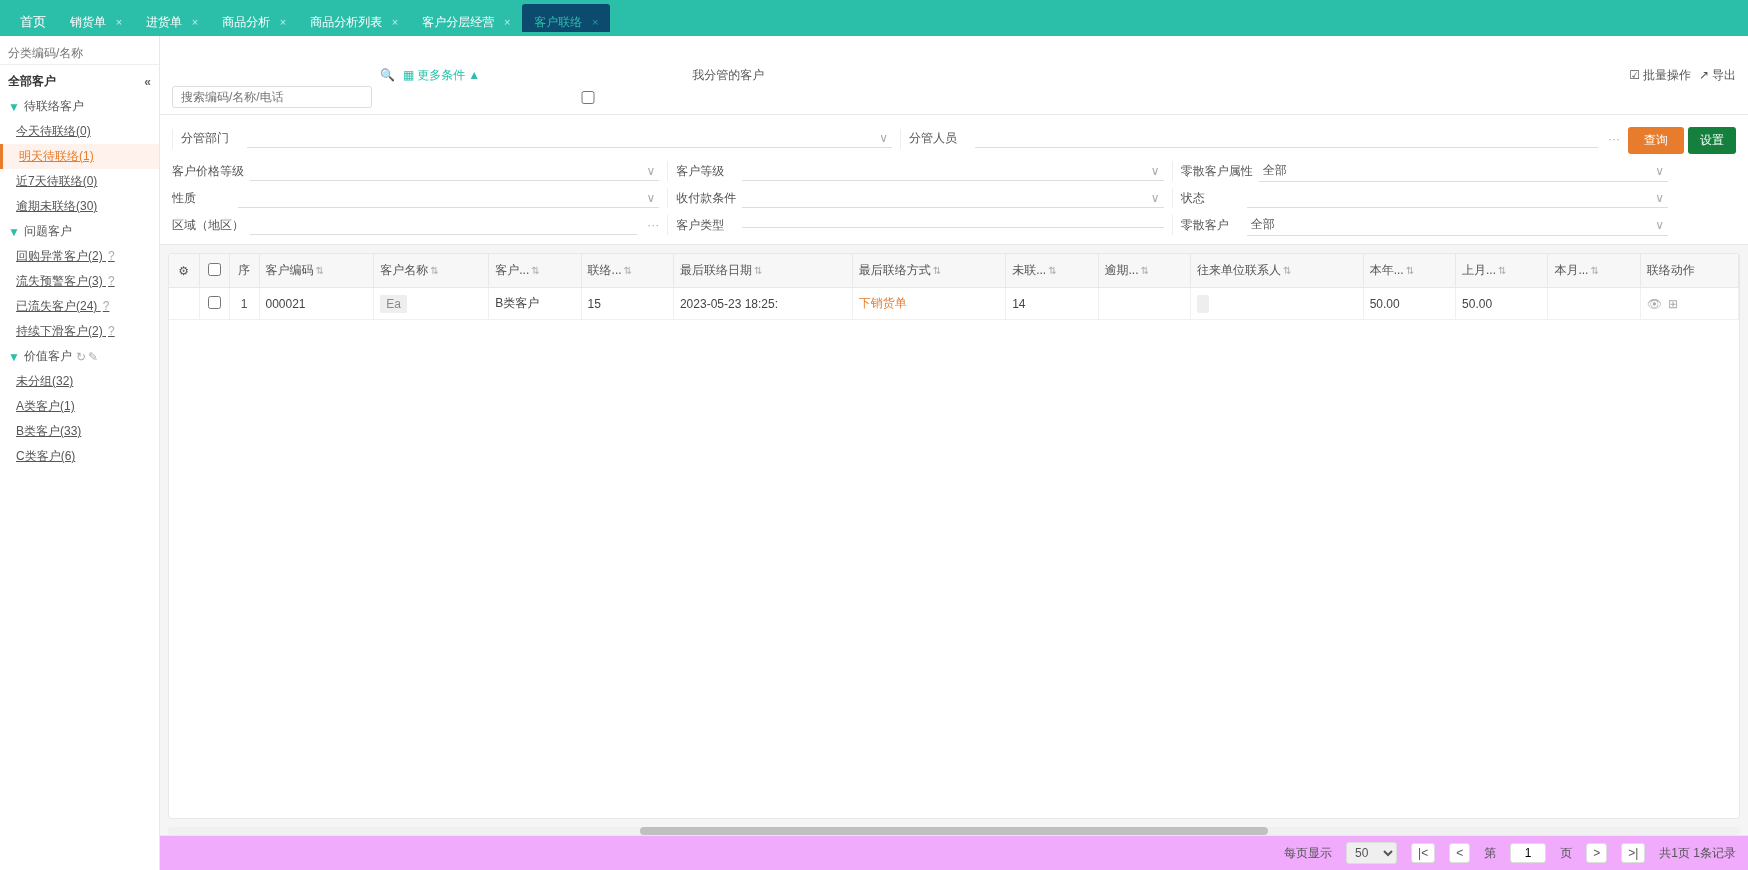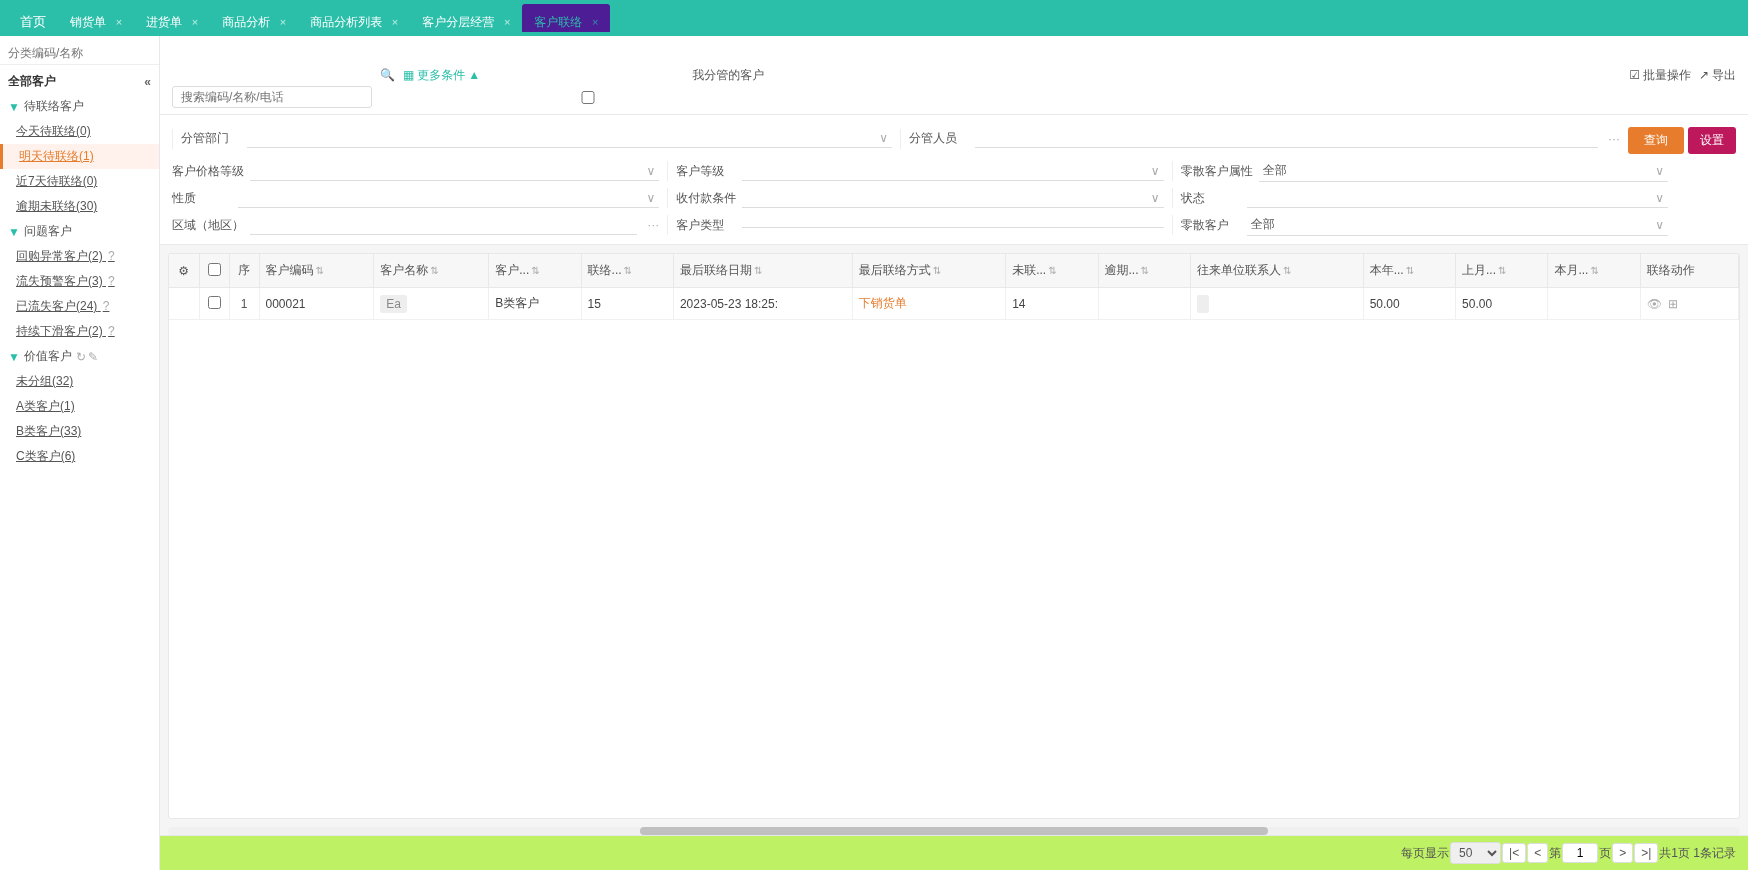--- a/index.html
+++ b/index.html
@@ -15,21 +15,21 @@
     }
     .top-nav-item {
       color: #fff;
       padding: 0 12px;
       height: 28px;
       line-height: 36px;
       cursor: pointer;
       font-size: 13px;
       white-space: nowrap;
     }
-    .top-nav-item.active { background: #4c1d95; color: #2bbfaa; border-radius: 3px 3px 0 0; }
+    .top-nav-item.active { background: #0c4a6e; color: #2bbfaa; border-radius: 3px 3px 0 0; }
     .top-nav-item .close-x { margin-left: 6px; font-size: 11px; opacity: 0.7; }
 
     
     .main-layout {
       display: flex;
       height: calc(100vh - 36px);
     }
 
     
     .sidebar {
@@ -203,21 +203,21 @@
     .action-btn-query {
       background: #e67c2c;
       color: #fff;
       border: none;
       border-radius: 3px;
       padding: 5px 16px;
       cursor: pointer;
       font-size: 12px;
     }
     .action-btn-settings {
-      background: #be185d;
+      background: #15803d;
       color: #fff;
       border: none;
       border-radius: 3px;
       padding: 5px 12px;
       cursor: pointer;
       font-size: 12px;
       margin-top: 4px;
     }
     .action-buttons {
       display: flex;
@@ -265,27 +265,27 @@
       white-space: nowrap;
     }
     .link-text { color: #e67c2c; cursor: pointer; }
     .action-icons { display: flex; gap: 6px; color: #aaa; cursor: pointer; }
     .gear-col { width: 30px; text-align: center; }
     .checkbox-col { width: 30px; text-align: center; }
     .num-col { width: 30px; text-align: center; color: #555; }
 
     
     .table-footer {
-      background: #bef264;
+      background: #f0abfc;
       border-top: 1px solid #e8e8e8;
       padding: 6px 12px;
       display: flex;
       align-items: center;
       justify-content: flex-end;
-      gap: 1px;
+      gap: 14px;
       font-size: 12px;
       color: #555;
     }
     .per-page-label { color: #555; }
     .per-page-select {
       border: 1px solid #ddd;
       border-radius: 3px;
       padding: 2px 4px;
       font-size: 12px;
       color: #555;

